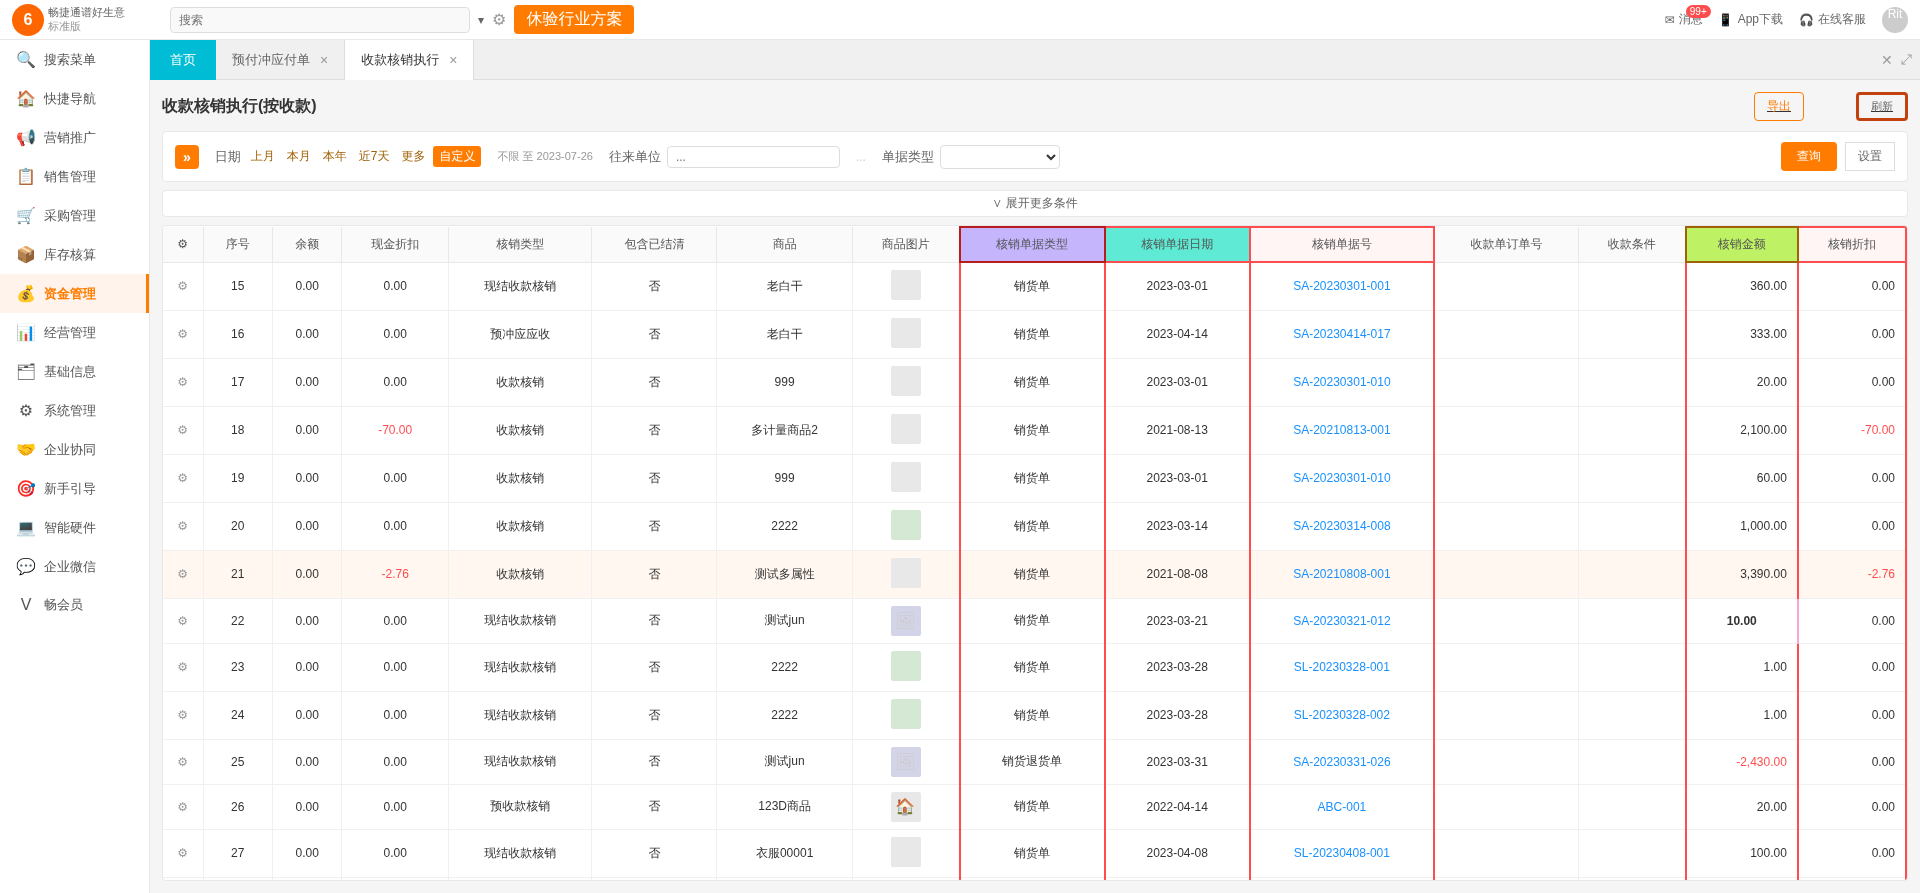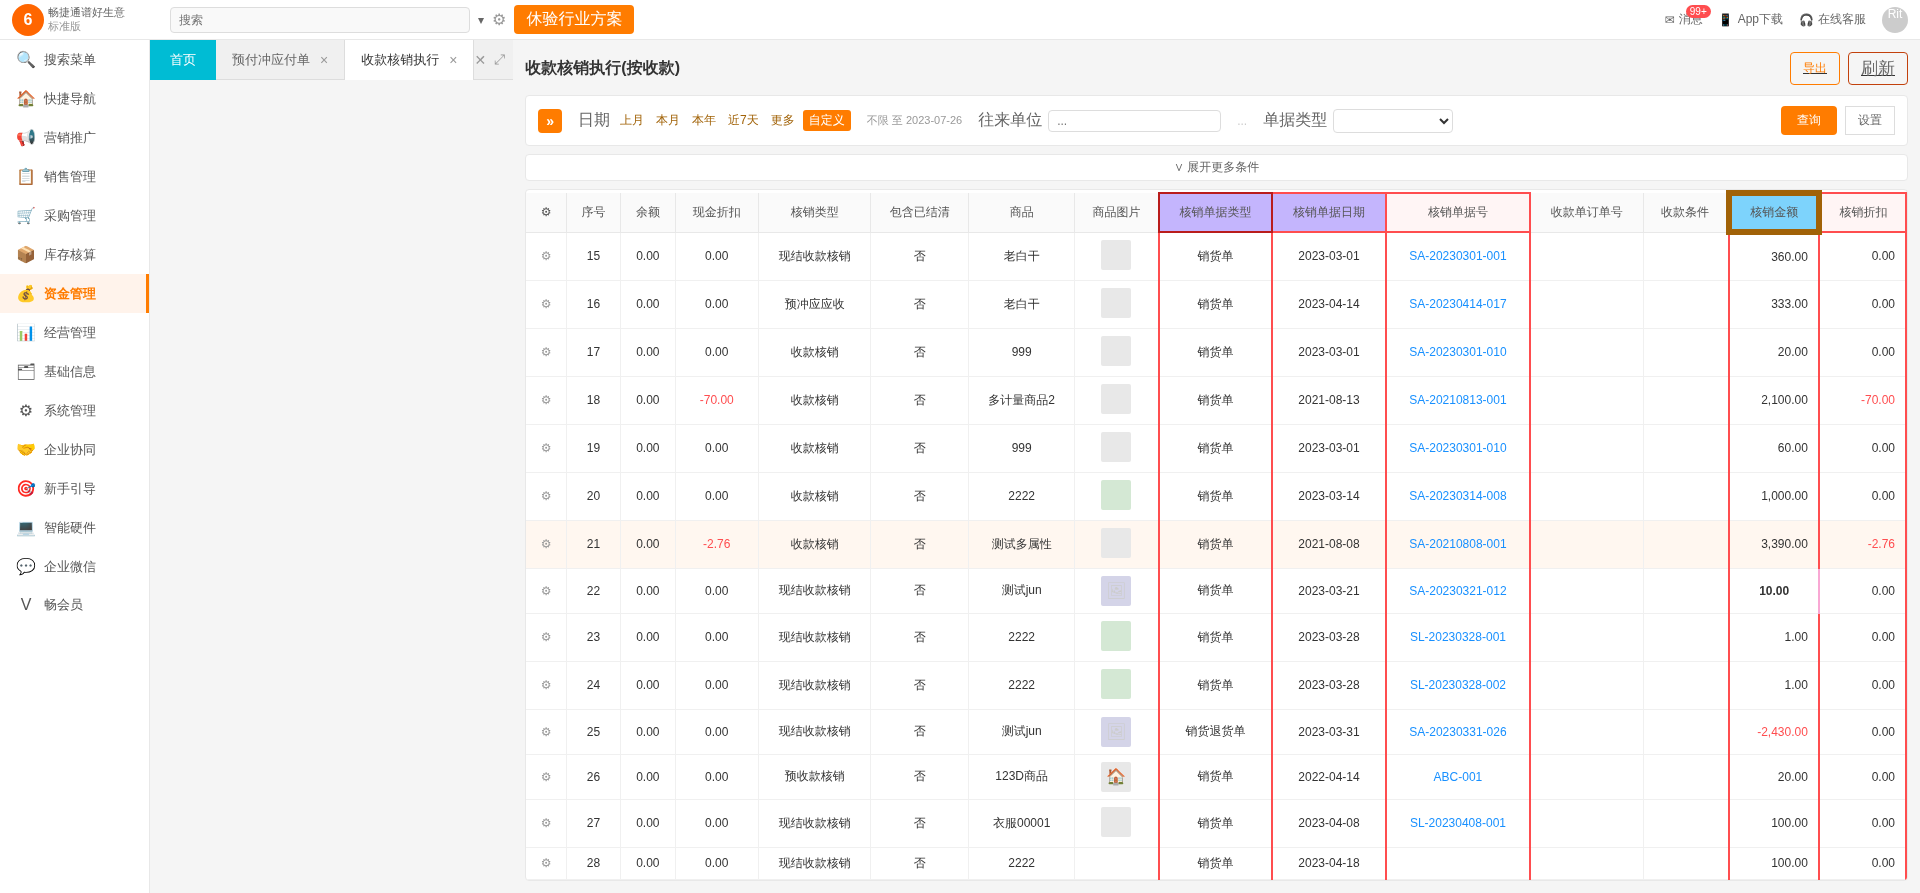--- a/index.html
+++ b/index.html
@@ -112,21 +112,21 @@
       gap: 8px;
       padding: 10px 16px;
       cursor: pointer;
       color: #555;
       font-size: 13px;
     }
     .sidebar-item.active { background: #fff3eb; color: #ff7c00; font-weight: bold; border-right: 3px solid #ff7c00; }
     .sidebar-icon { font-size: 16px; width: 20px; text-align: center; }
 
     
-    .content-area { flex: 1; display: flex; flex-direction: row; overflow: hidden; }
+    .content-area { flex: 1; display: flex; flex-direction: column; overflow: hidden; }
 
     
     .tab-bar {
       height: 40px;
       background: #f0f0f0;
       display: flex;
       align-items: center;
       border-bottom: 1px solid #ddd;
     }
     .tab-item {
@@ -177,26 +177,27 @@
       background: none;
       border: 1px solid #ff7c00;
       color: #ff7c00;
       border-radius: 4px;
       padding: 4px 12px;
       cursor: pointer;
       font-size: 12px;
     }
     .btn-refresh {
       background: none;
-      border: 1px solid #c2410c;
+      border: 3px solid #c2410c;
       color: #666;
       border-radius: 4px;
       padding: 4px 12px;
       cursor: pointer;
-      font-size: 17px;
+      font-size: 11px;
+      margin-left: 44px;
     }
 
     
     .filter-bar {
       background: #fff;
       border: 1px solid #e8e8e8;
       border-radius: 4px;
       padding: 10px 12px;
       margin-bottom: 8px;
       display: flex;
@@ -208,21 +209,21 @@
       background: #ff7c00;
       border: none;
       color: #fff;
       border-radius: 4px;
       padding: 4px 8px;
       cursor: pointer;
       font-size: 14px;
       font-weight: bold;
     }
     .filter-group { display: flex; align-items: center; gap: 6px; }
-    .filter-label { color: #666; font-size: 16px; }
+    .filter-label { color: #666; font-size: 13px; }
     .filter-date-btns { display: flex; gap: 4px; }
     .date-btn {
       background: none;
       border: none;
       color: #a16207;
       cursor: pointer;
       font-size: 12px;
       padding: 2px 4px;
     }
     .date-btn.custom {
@@ -508,25 +509,25 @@
             <tr>
               <th style="width:40px;">⚙</th>
               <th>序号</th>
               <th>余额</th>
               <th>现金折扣</th>
               <th>核销类型</th>
               <th>包含已结清</th>
               <th>商品</th>
               <th>商品图片</th>
               <th style="border: 2px solid #b91c1c; background:#c4b5fd;">核销单据类型</th>
-              <th style="border: 2px solid #ff4d4f; background:#c4b5fd;">核销单据日期</th>
+              <th style="border: 2px solid #ff4d4f; background:#5eead4;">核销单据日期</th>
               <th style="border: 2px solid #ff4d4f; background:#fff5f5;">核销单据号</th>
               <th>收款单订单号</th>
               <th>收款条件</th>
-              <th style="border: 6px solid #a16207; background:#7dd3fc;">核销金额</th>
+              <th style="border: 2px solid #a16207; background:#bef264;">核销金额</th>
               <th style="border: 2px solid #ff4d4f; background:#fff5f5;">核销折扣</th>
             </tr>
           </thead>
           <tbody id="table-body">
           <tr>
     <td class="settings-icon-cell">⚙</td>
     <td>15</td>
     <td>0.00</td>
     <td style="">0.00</td>
     <td>现结收款核销</td>

